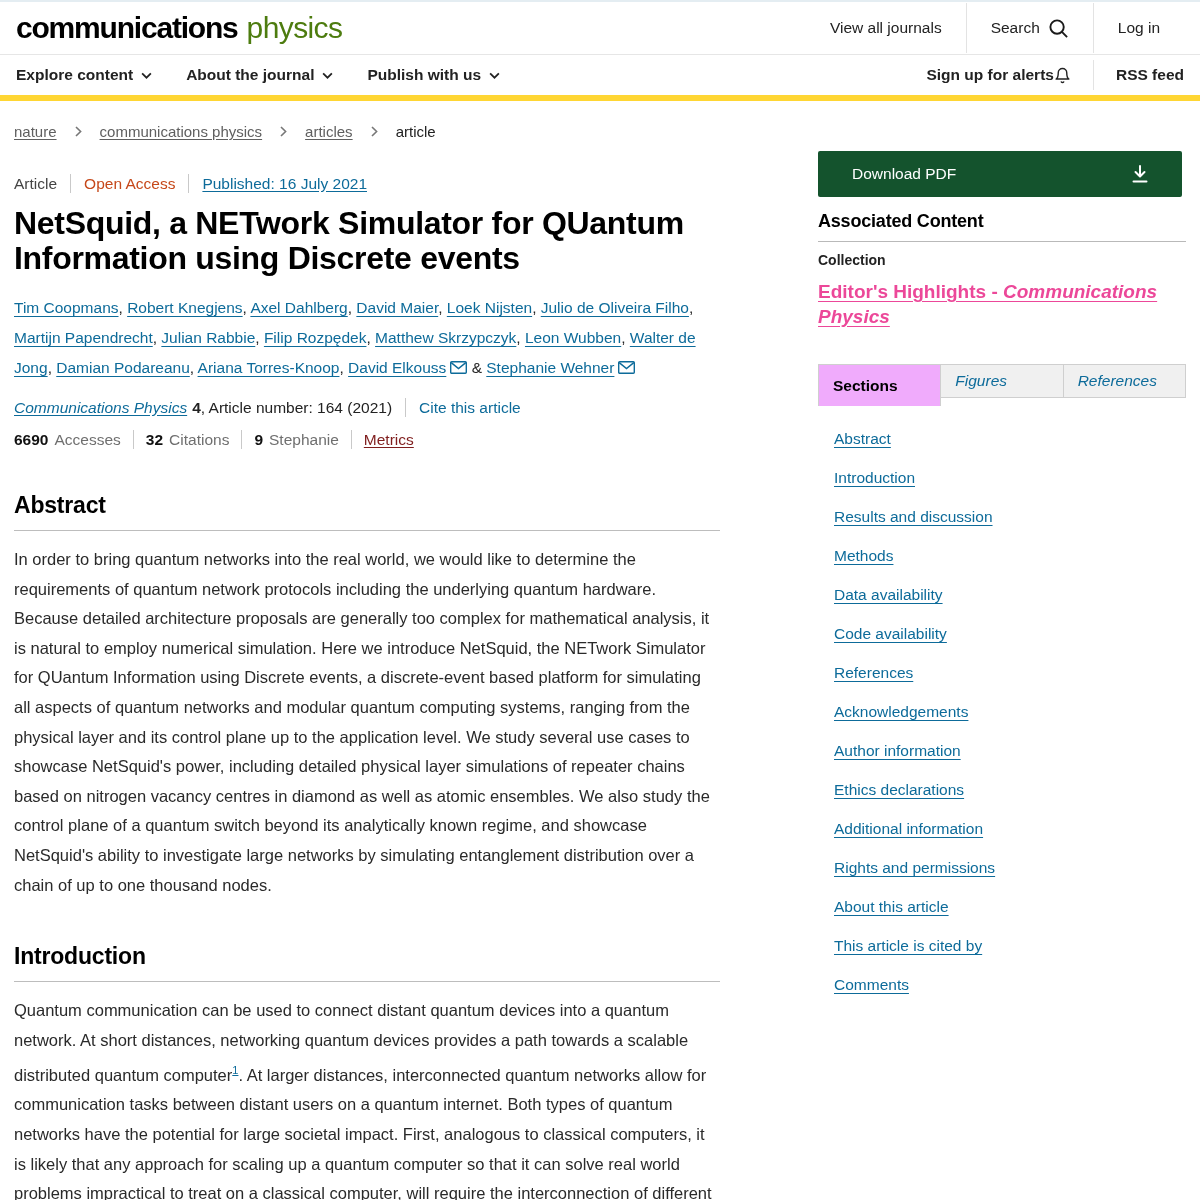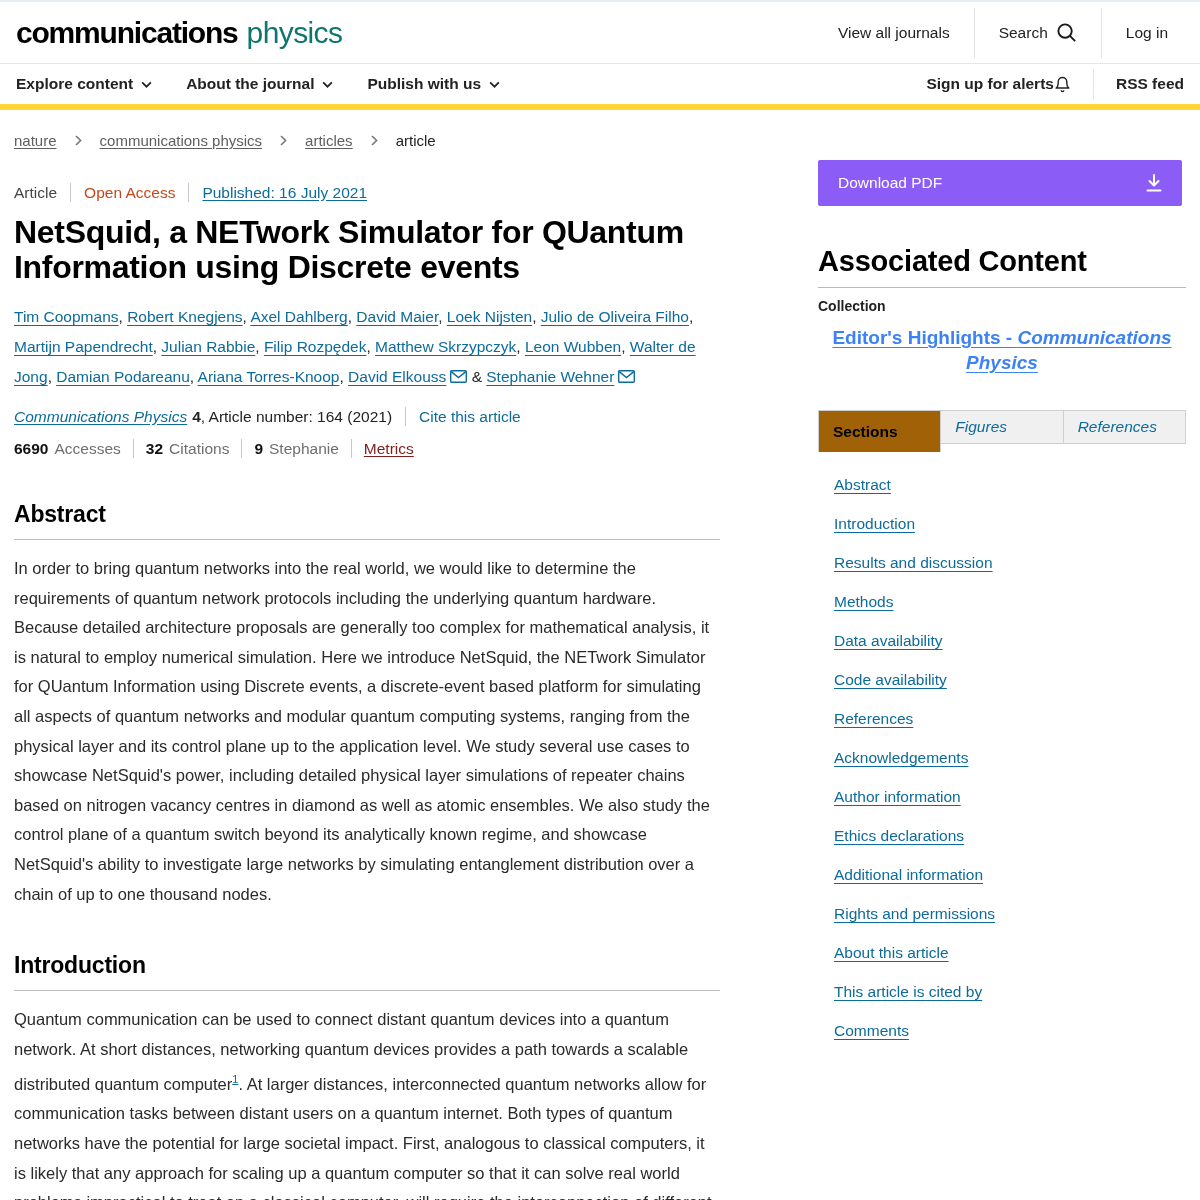--- a/index.html
+++ b/index.html
@@ -8,26 +8,26 @@
     width:1200px;
     font-family:"Liberation Sans", sans-serif;
     color:#222;
     -webkit-font-smoothing:antialiased;
   }
   .page { width:1200px; height:1200px; overflow:hidden; border-top:2px solid #e4edf2; }
   a { cursor:pointer; }
 
   
   .hdr-top {
-    height:62px; display:flex; align-items:center;
-    border-bottom:1px solid #e6e6e6; padding:0 8px 0 16px;
+    height:53px; display:flex; align-items:center;
+    border-bottom:1px solid #e6e6e6; padding:0 16px 0 16px;
   }
   .logo { display:flex; align-items:baseline; gap:9px; white-space:nowrap; }
   .logo-bold { font-size:30px; font-weight:700; letter-spacing:-1.2px; color:#000; }
-  .logo-light { font-size:30px; font-weight:400; letter-spacing:-0.6px; color:#0f766e; }
+  .logo-light { font-size:30px; font-weight:400; letter-spacing:-0.6px; color:#4d7c0f; }
   .hdr-top-right { margin-left:auto; display:flex; align-items:stretch; height:50px; }
   .util-item {
     display:flex; align-items:center; gap:8px; padding:0 24px;
     font-size:15.5px; color:#222; text-decoration:none;
   }
   .util-sep { border-left:1px solid #e3e3e3; }
   .hdr-nav {
     height:46px; display:flex; align-items:center; padding:0 16px;
     border-bottom:6px solid #ffd633;
   }
@@ -82,42 +82,42 @@
   .metrics-link { color:#7f1d1d; text-decoration:underline; text-underline-offset:2px; }
 
   
   .sec-h { margin-top:43px; font-size:23px; font-weight:700; color:#000; letter-spacing:-0.2px; }
   .sec-hr { border:none; border-top:1px solid #bdbdbd; margin-top:11px; }
   .body-p { margin-top:14px; font-size:16.5px; line-height:29.6px; color:#2a2a2a; }
   .body-p sup a { color:#0d6b9a; text-decoration:underline; font-size:11px; }
 
   
   .pdf-btn {
-    margin-top:50px; width:364px; height:46px; background:#8b5cf6; border:none; border-radius:2px;
+    margin-top:50px; width:364px; height:46px; background:#14532d; border:none; border-radius:2px;
     color:#fff; font-size:15.5px; font-family:"Liberation Sans",sans-serif;
-    display:flex; align-items:center; padding:0 20px; cursor:pointer;
+    display:flex; align-items:center; padding:0 34px; cursor:pointer;
   }
   .pdf-btn .dl { margin-left:auto; display:flex; }
-  .assoc-h { margin-top:39px; font-size:29px; font-weight:700; color:#000; letter-spacing:-0.2px; }
+  .assoc-h { margin-top:14px; font-size:18px; font-weight:700; color:#000; letter-spacing:-0.2px; }
   .assoc-hr { border:none; border-top:1px solid #b9b9b9; margin-top:9px; }
   .coll-label { margin-top:10px; font-size:14px; font-weight:700; color:#222; }
   .coll-link {
-    display:inline-block; margin-top:11px; font-size:19px; font-weight:700; color:#3b82f6;
-    line-height:25px; text-decoration:underline; text-underline-offset:3px;text-align:center;
+    display:inline-block; margin-top:11px; font-size:19px; font-weight:700; color:#ec4899;
+    line-height:25px; text-decoration:underline; text-underline-offset:3px;
   }
   .coll-link .it { font-style:italic; }
 
   .tabs { margin-top:35px; display:flex; align-items:flex-start; }
   .tab {
     flex:1; height:34px; display:flex; align-items:center; padding-left:14px;
     background:#f0f0f0; border:1px solid #cfcfcf; font-size:15.5px; color:#0d6b9a; cursor:pointer;
   }
   .tab + .tab { margin-left:-1px;font-style:italic; }
   .tab--active {
-    background:#a16207; border-bottom:none; height:42px; font-weight:700; color:#000; z-index:2;
+    background:#f0abfc; border-bottom:none; height:42px; font-weight:700; color:#000; z-index:2;
   }
   .toc { list-style:none; margin-top:24px; padding-left:16px; }
   .toc li { margin-bottom:21px; }
   .toc a {
     font-size:15.5px; color:#0d6b9a; text-decoration:underline; text-underline-offset:3px;
   }
 </style>
 </head>
 <body>
 

